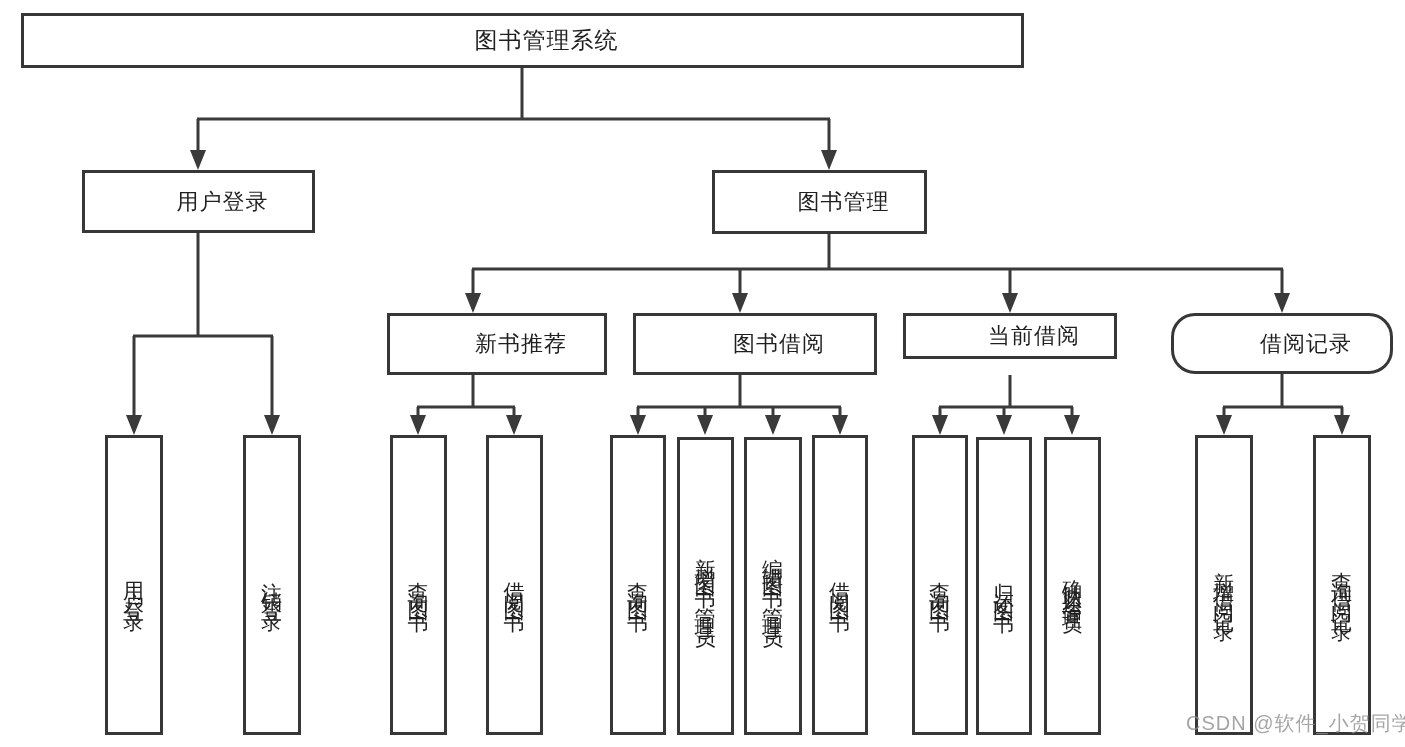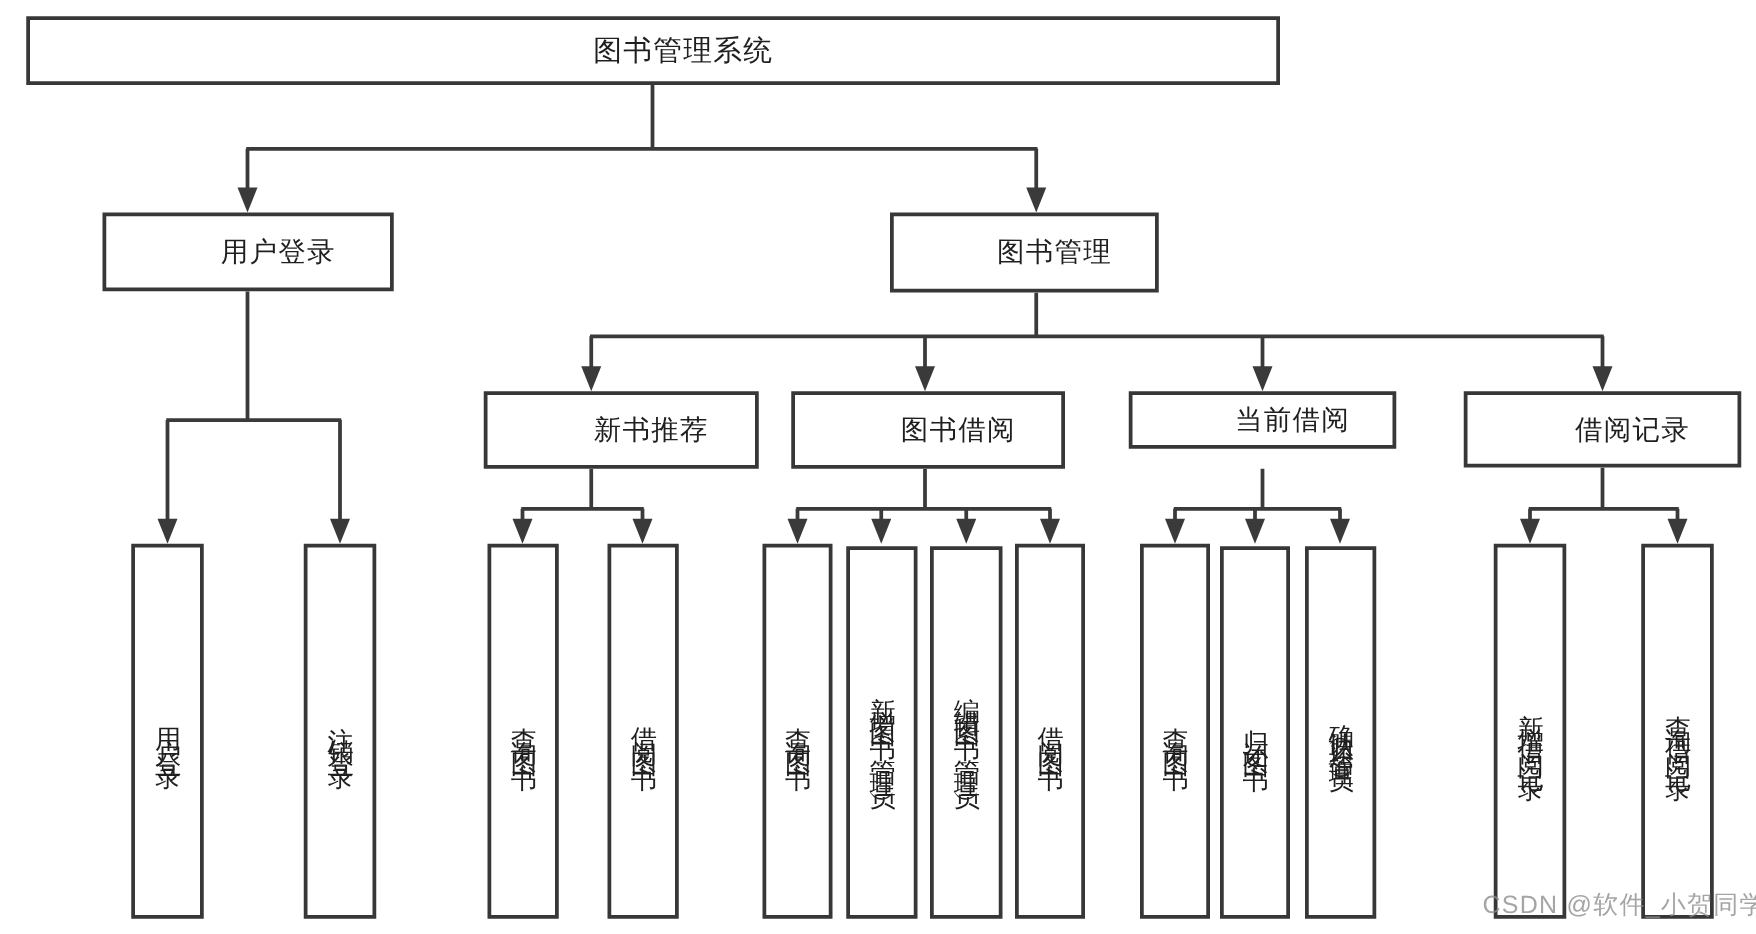--- a/index.html
+++ b/index.html
@@ -106,23 +106,23 @@
       <polygon points="1334,415 1350,415 1342,435"></polygon>
     </g>
   </svg>
 
   <div class="node title" style="left:21px; top:13px; width:1003px; height:55px;">图书管理系统</div>
 
   <div class="node" style="left:82px; top:170px; width:233px; height:63px;">用户登录</div>
   <div class="node" style="left:712px; top:170px; width:215px; height:64px;">图书管理</div>
 
   <div class="node" style="left:363px; top:313px; width:220px; height:62px;margin-left:24px;">新书推荐</div>
-  <div class="node" style="left:633px; top:313px; width:219px; height:62px;">图书借阅</div>
+  <div class="node" style="left:633px; top:313px; width:244px; height:62px;">图书借阅</div>
   <div class="node" style="left:903px; top:313px; width:214px; height:46px;">当前借阅</div>
-  <div class="node" style="left:1171px; top:313px; width:222px; height:61px;">借阅记录</div>
+  <div class="node" style="left:1171px; top:313px; width:222px; height:61px;border-radius:24px;">借阅记录</div>
 
   <div class="vnode" style="left:105px; top:435px; width:58px; height:300px;">
     <span>用户登录</span>
   </div>
   <div class="vnode" style="left:243px; top:435px; width:58px; height:300px;">
     <span>注销登录</span>
   </div>
 
   <div class="vnode" style="left:390px; top:435px; width:57px; height:300px;">
     <span>查询图书</span>

